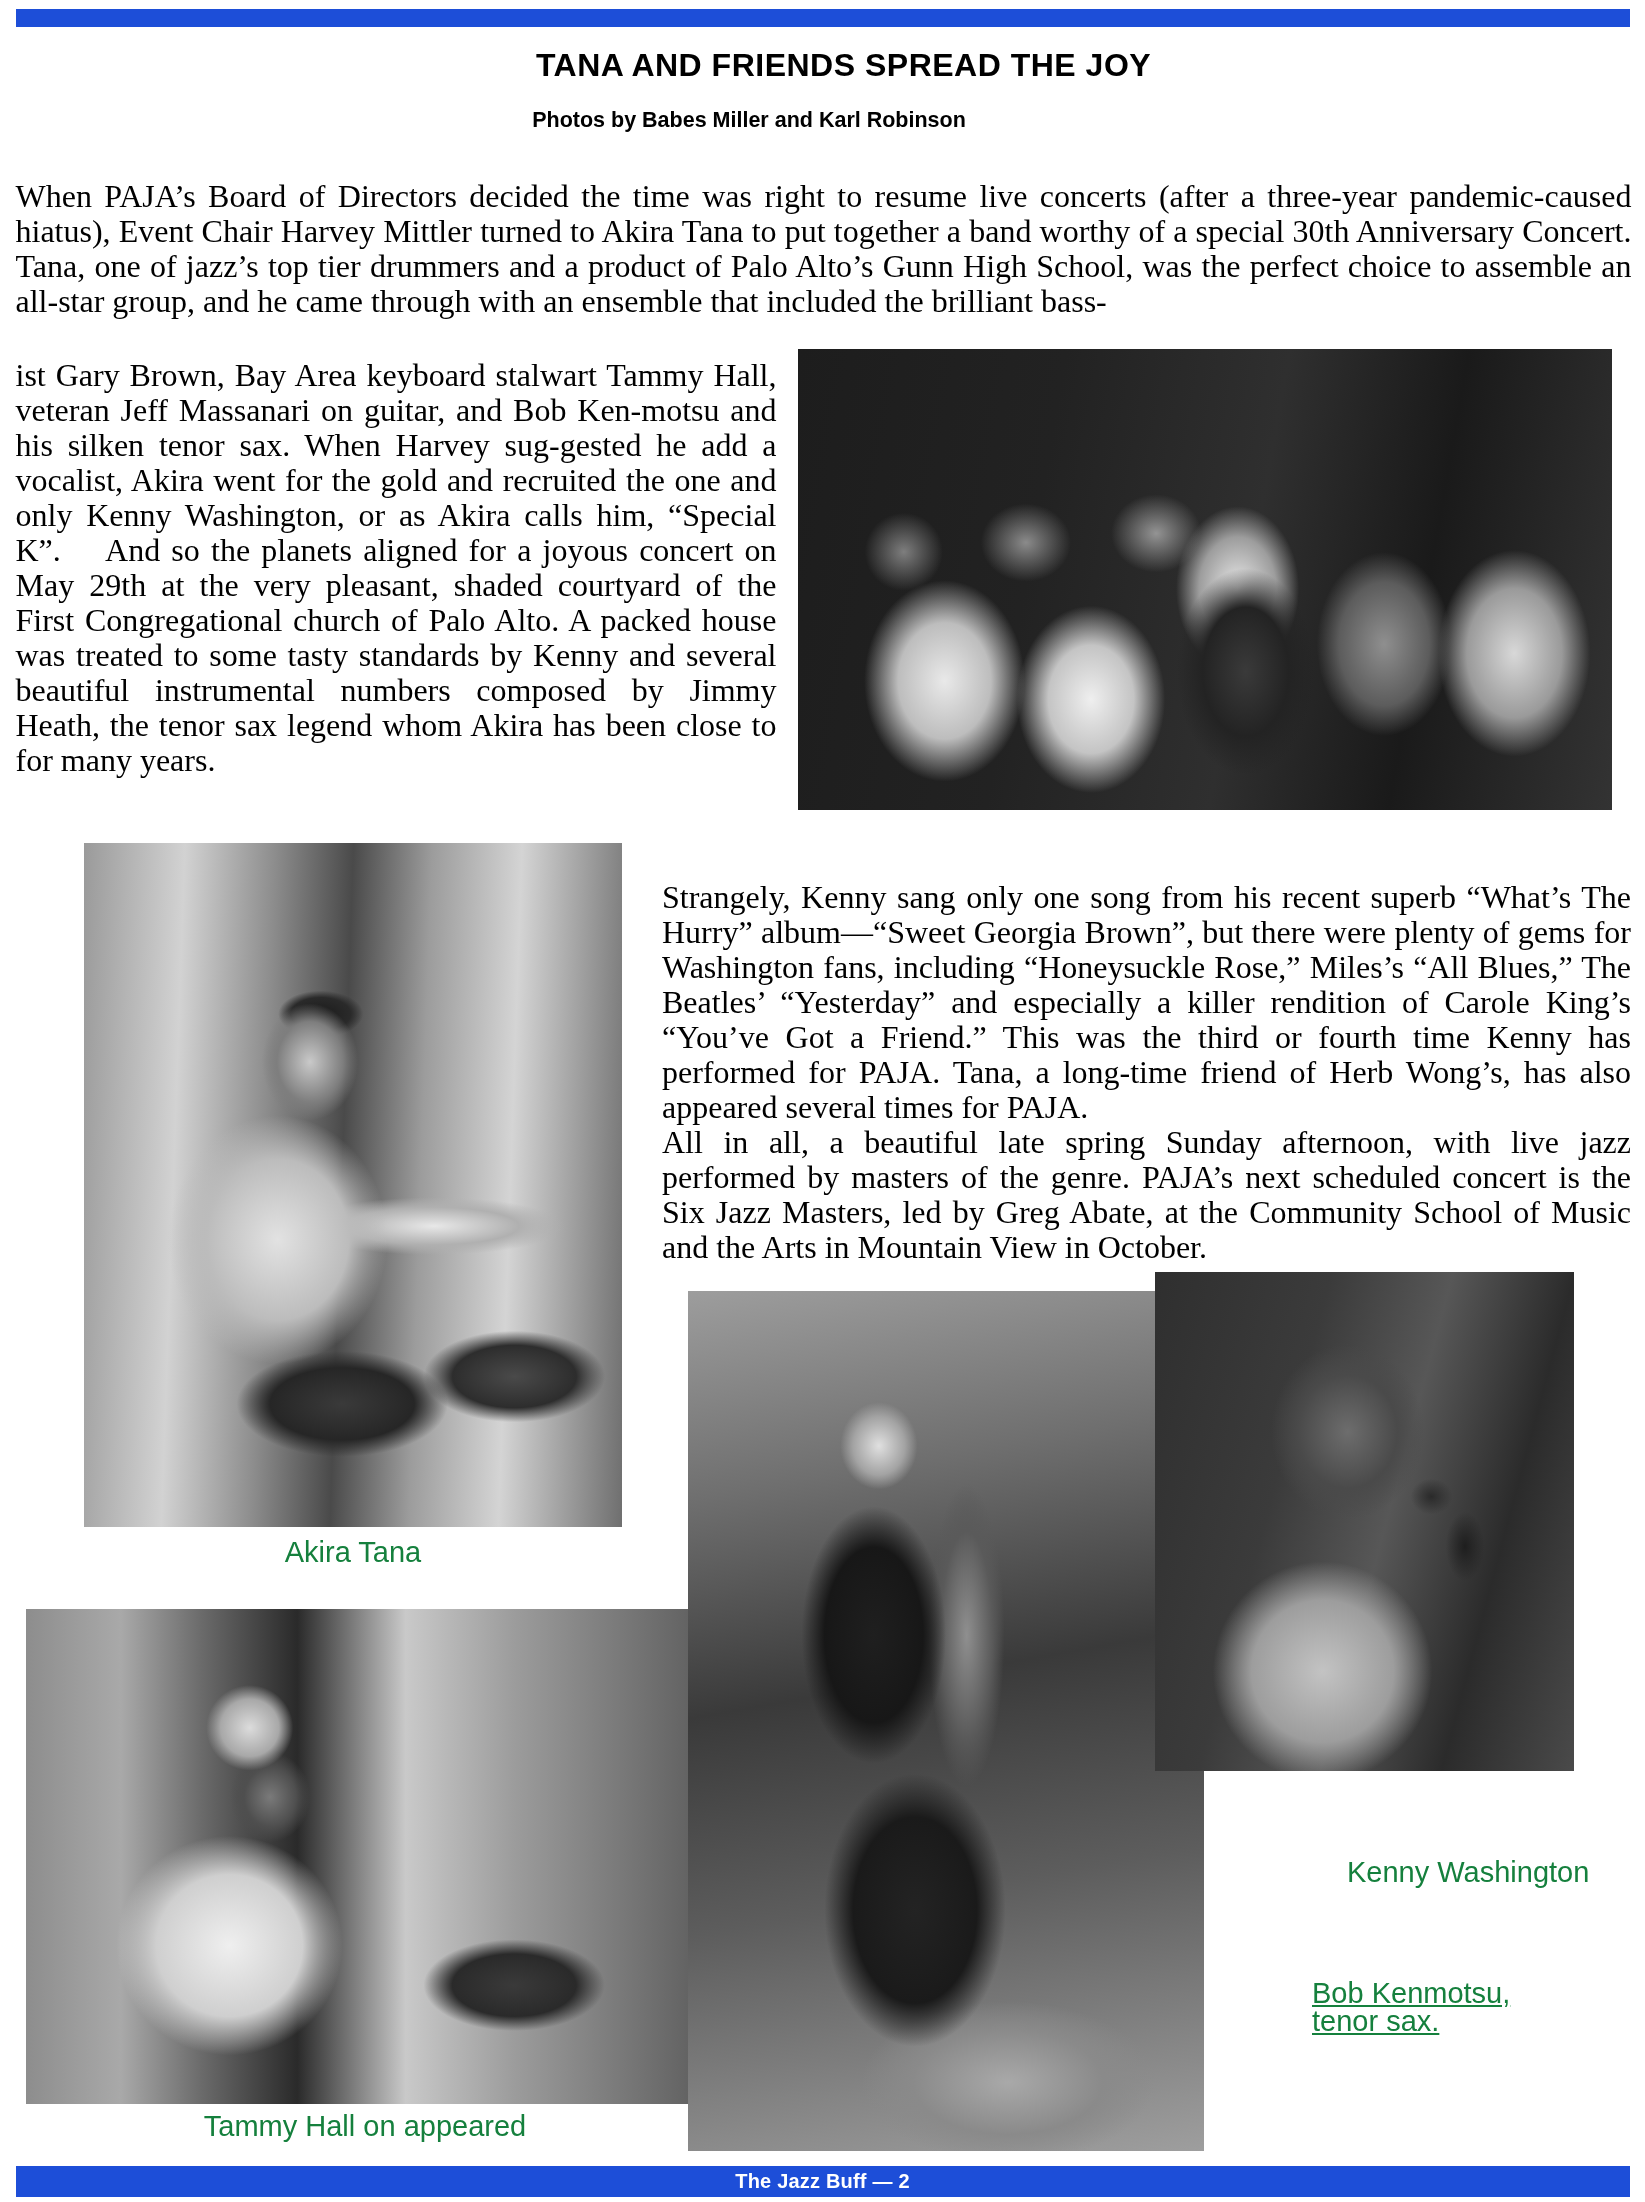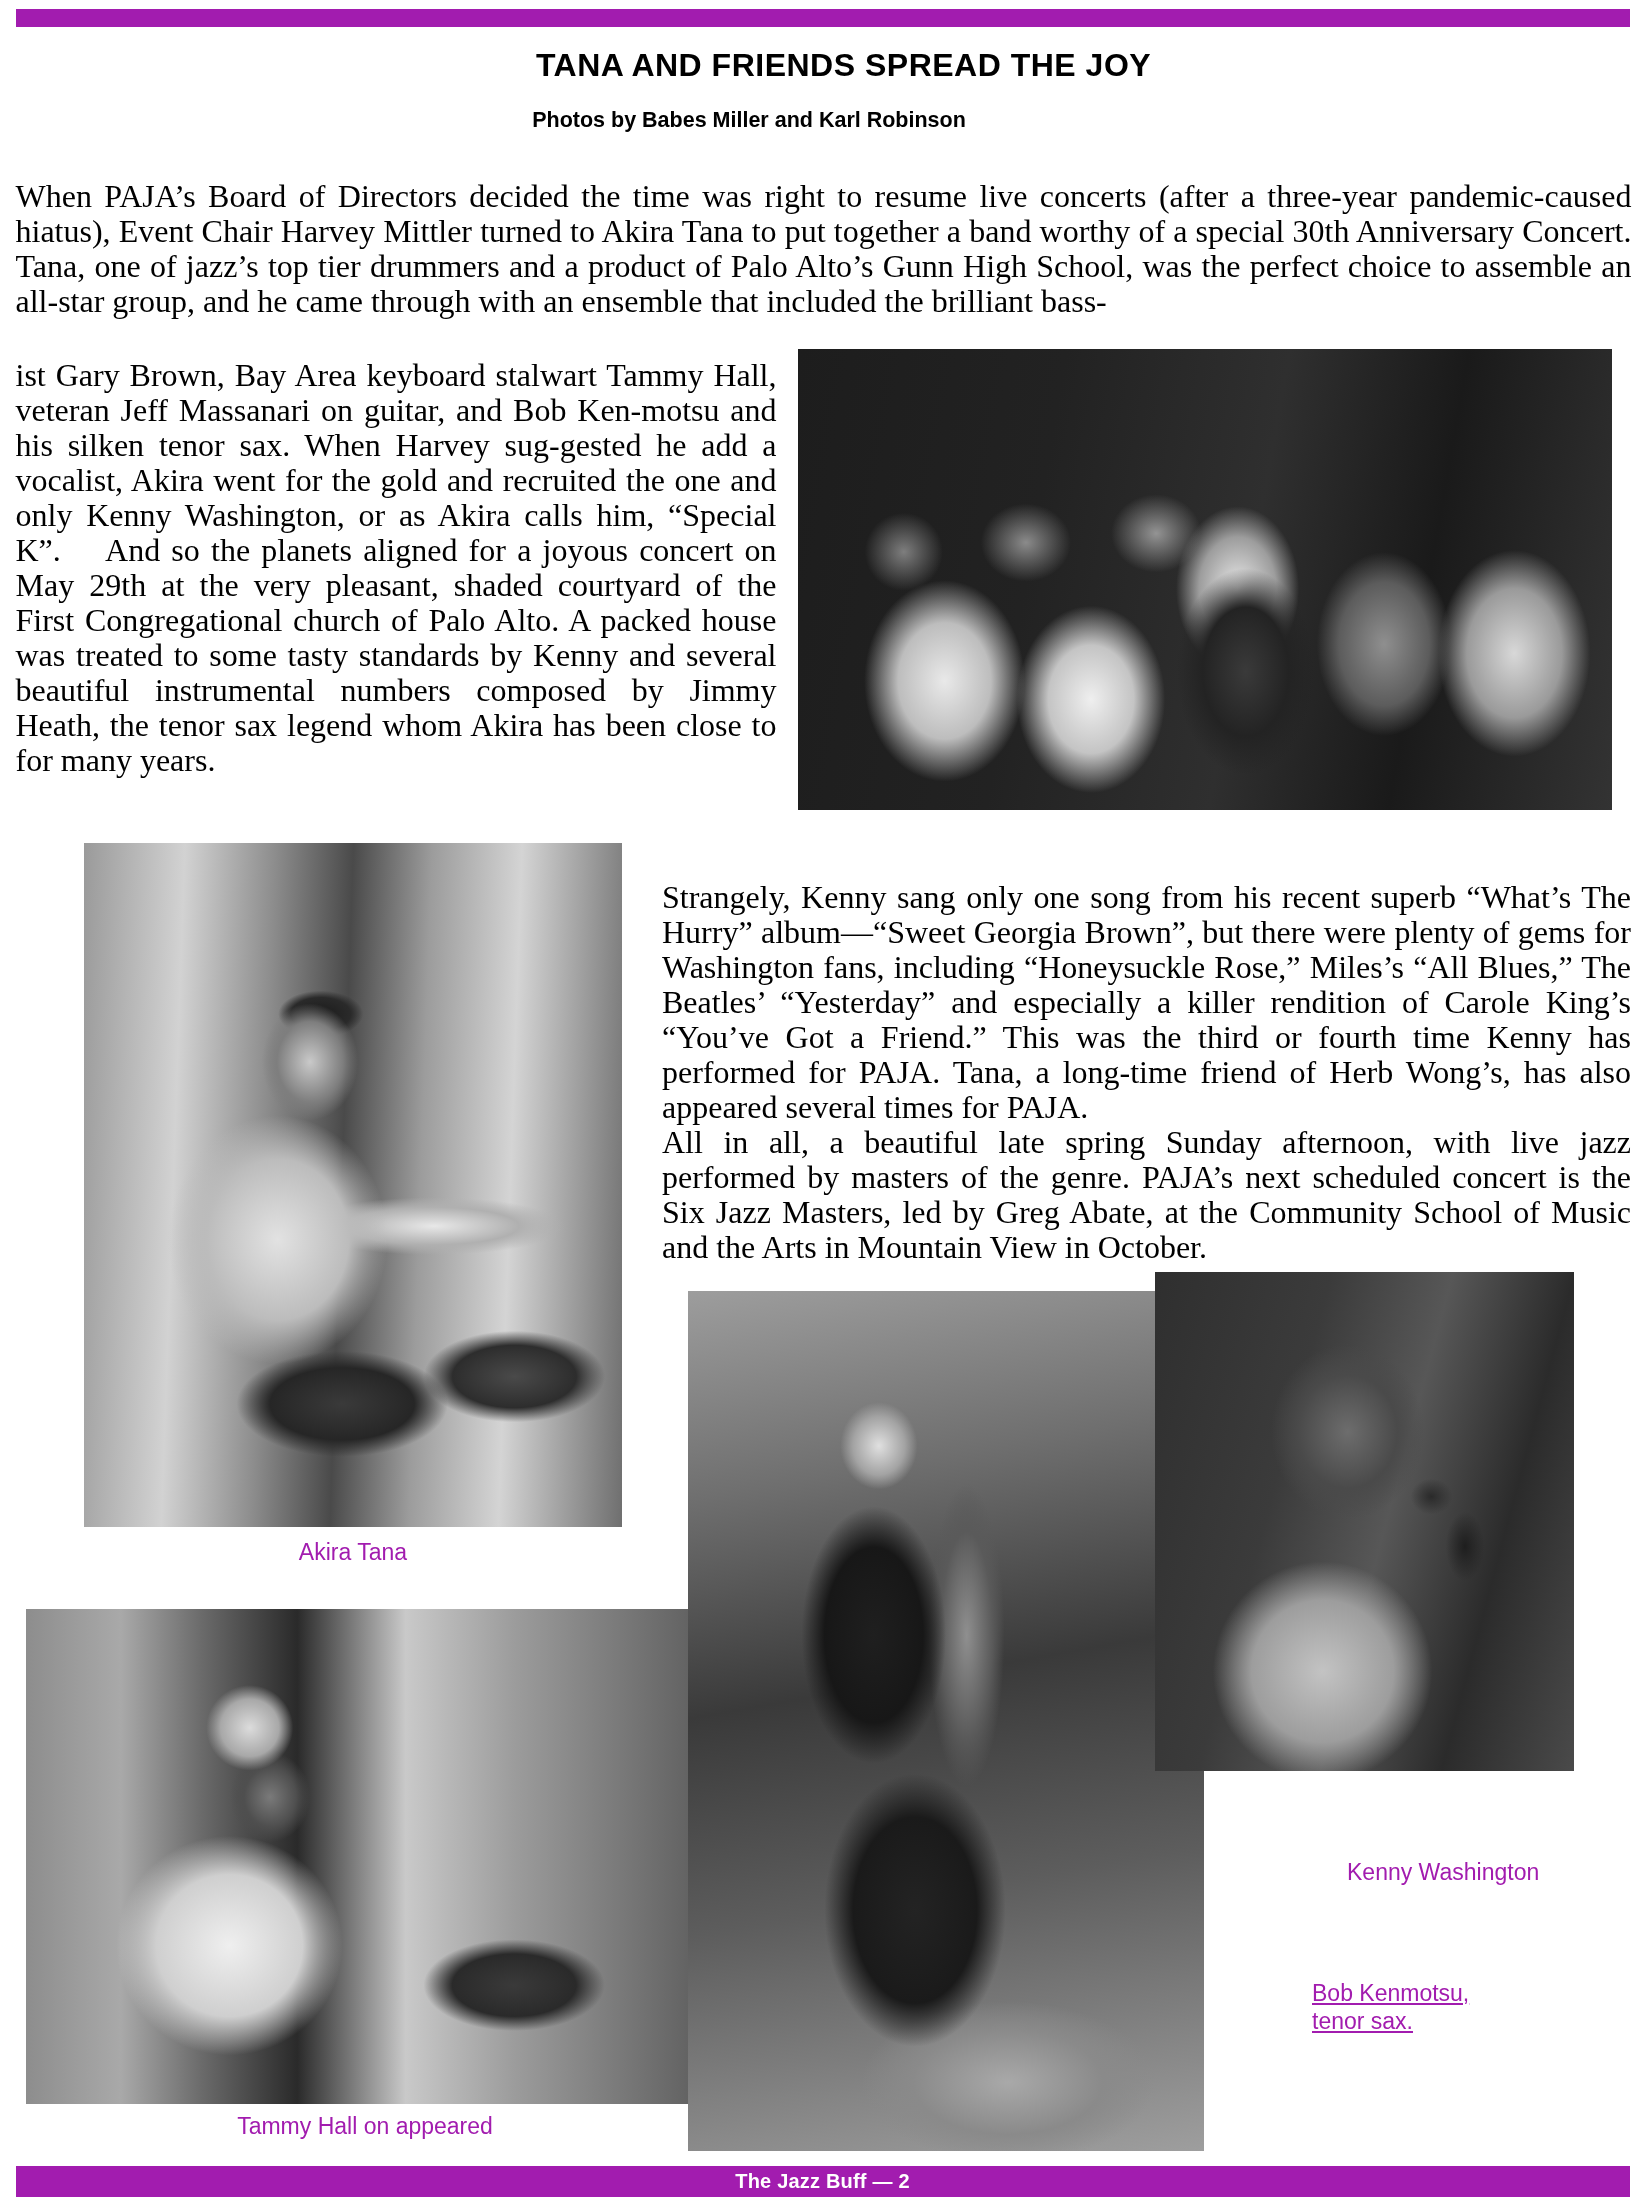--- a/index.html
+++ b/index.html
@@ -12,21 +12,21 @@
     height: 2203px;
     position: relative;
     overflow: hidden;
     font-family: "Liberation Serif", "DejaVu Serif", serif;
     color: #000000;
   }
 
   
   .rule-bar {
     position: absolute;
-    background: #a21caf;
+    background: #1d4ed8;
   }
   #top-rule {
     left: 15.5px;
     top: 8.6px;
     width: 1614px;
     height: 18px;
   }
   #footer-bar {
     left: 15.5px;
     top: 2166px;
@@ -183,23 +183,23 @@
       radial-gradient(ellipse 26px 22.4px at 66% 45%, #2a2a2a 0%, rgba(60,60,60,0) 80%),
       radial-gradient(ellipse 129px 129px at 40% 80%, #c3c3c3 0%, #9d9d9d 55%, rgba(90,90,90,0) 85%),
       radial-gradient(ellipse 24px 43px at 74% 55%, #1e1e1e 0%, rgba(50,50,50,0) 80%),
       linear-gradient(105deg, #2f2f2f 0%, #3b3b3b 32%, #575757 54%, #2b2b2b 76%, #4a4a4a 100%);
   }
 
   
   .caption {
     position: absolute;
     font-family: "Liberation Sans", "DejaVu Sans", sans-serif;
-    font-size: 23px;
+    font-size: 29px;
     line-height: 28px;
-    color: #a21caf;
+    color: #15803d;
   }
   #caption-akira { left: 84px; top: 1538px; width: 538px; text-align: center; }
   #caption-tammy { left: 26px; top: 2112px; width: 678px; text-align: center; }
   #caption-kenny { left: 1347px; top: 1826px; width: 284px; text-align: left; margin-top: 32px; }
   #caption-bob   { left: 1312px; top: 1979px; width: 310px; text-align: left; text-decoration: underline; }
 </style>
 </head>
 <body>
 
 <div class="rule-bar" id="top-rule"></div>

